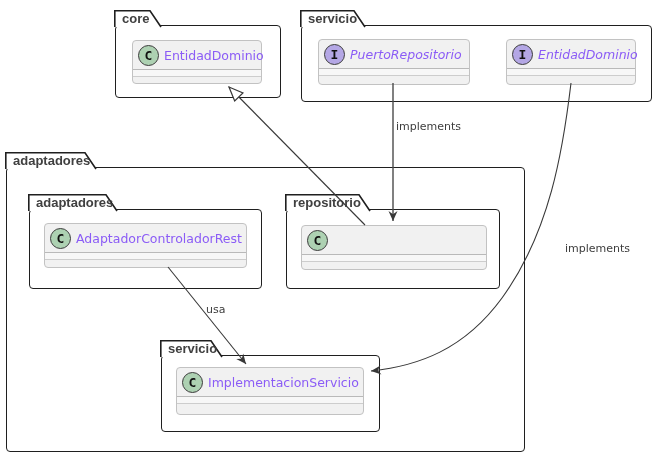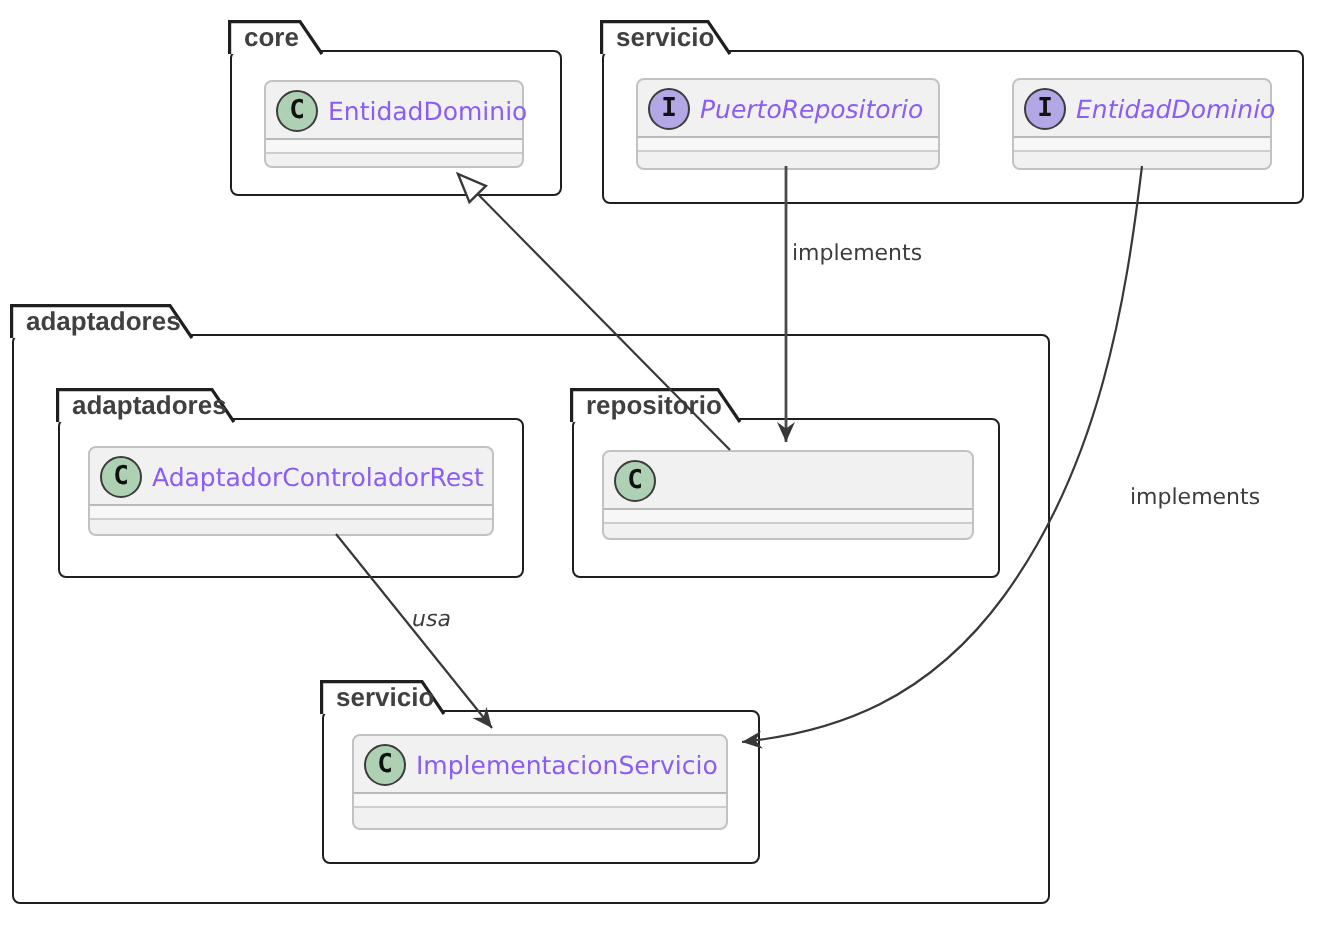--- a/index.html
+++ b/index.html
@@ -155,15 +155,15 @@
       </marker>
     </defs>
     <line x1="365" y1="225" x2="229" y2="87" stroke="#383838" stroke-width="1.1" marker-end="url(#mTri)"></line>
     <line x1="393" y1="83" x2="393" y2="221" stroke="#4a4a4a" stroke-width="1.4" marker-end="url(#mOpen)"></line>
     <line x1="168" y1="267" x2="246" y2="364" stroke="#383838" stroke-width="1.1" marker-end="url(#mOpen)"></line>
     <path d="M571,83 C563,150 550,232 502,298 C464,350 418,366 371,371" fill="none" stroke="#383838" stroke-width="1.1" marker-end="url(#mOpen)"></path>
   </svg>
 
   <div class="edge-label" style="left:396px;top:120px;">implements</div>
   <div class="edge-label" style="left:565px;top:242px;">implements</div>
-  <div class="edge-label" style="left:206px;top:303px;font-style:italic;">usa</div>
+  <div class="edge-label" style="left:206px;top:303px;">usa</div>
 
 </div>
 
 </body></html>

